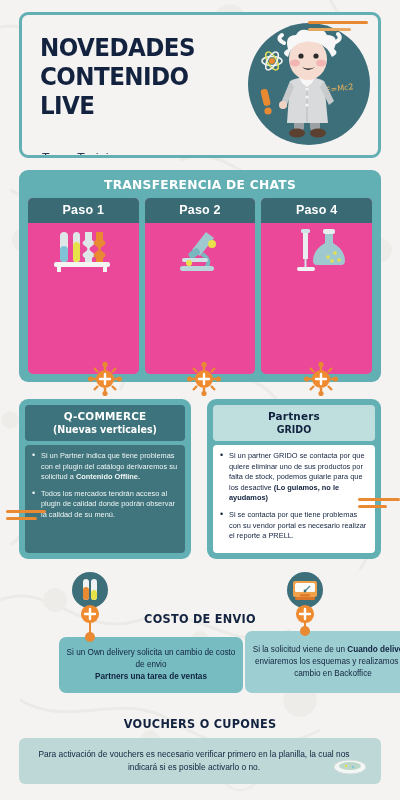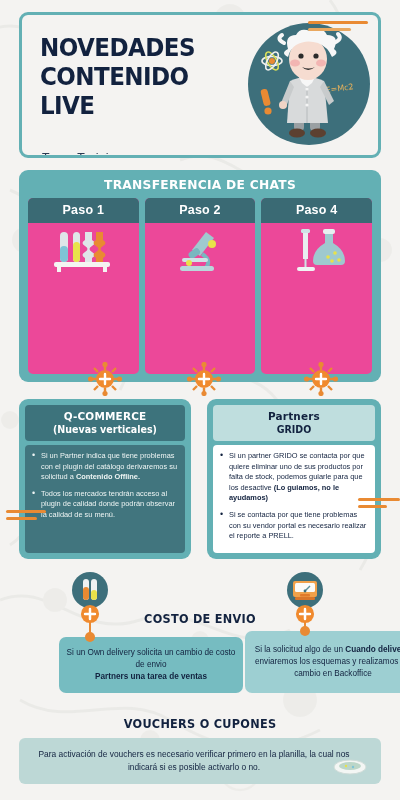--- a/index.html
+++ b/index.html
@@ -508,21 +508,21 @@
 
   <div class="costo-box" id="costo-left">
     <div>
       <span>Si un Own delivery solicita un cambio de costo de envio </span><br>
       <b>Partners una tarea de ventas</b>
     </div>
   </div>
 
   <div class="costo-box" id="costo-right">
     <div>
-      <span>Si la solicitud algo de un </span><b>Cuando delivery</b><span>, enviaremos los esquemas y realizamos los cambio en Backoffice</span>
+      <span>Si la solicitud viene de un </span><b>Cuando delivery</b><span>, enviaremos los esquemas y realizamos los cambio en Backoffice</span>
     </div>
   </div>
 
   <div class="vouchers-title">VOUCHERS O CUPONES</div>
   <div id="vouchers-box">
     <span>Para activación de vouchers es necesario verificar primero en la planilla, la cual nos indicará si es posible activarlo o no.</span>
     <svg style="position:absolute; right:14px; bottom:9px;" width="34" height="16" viewBox="0 0 34 16">
       <ellipse cx="17" cy="8" rx="16" ry="7" fill="#f3f6f4" stroke="#cfdcd8" stroke-width="1"></ellipse>
       <ellipse cx="17" cy="7" rx="11" ry="4" fill="#bcd6c8"></ellipse>
       <circle cx="13" cy="7" r="1.2" fill="#e8e24a"></circle>

